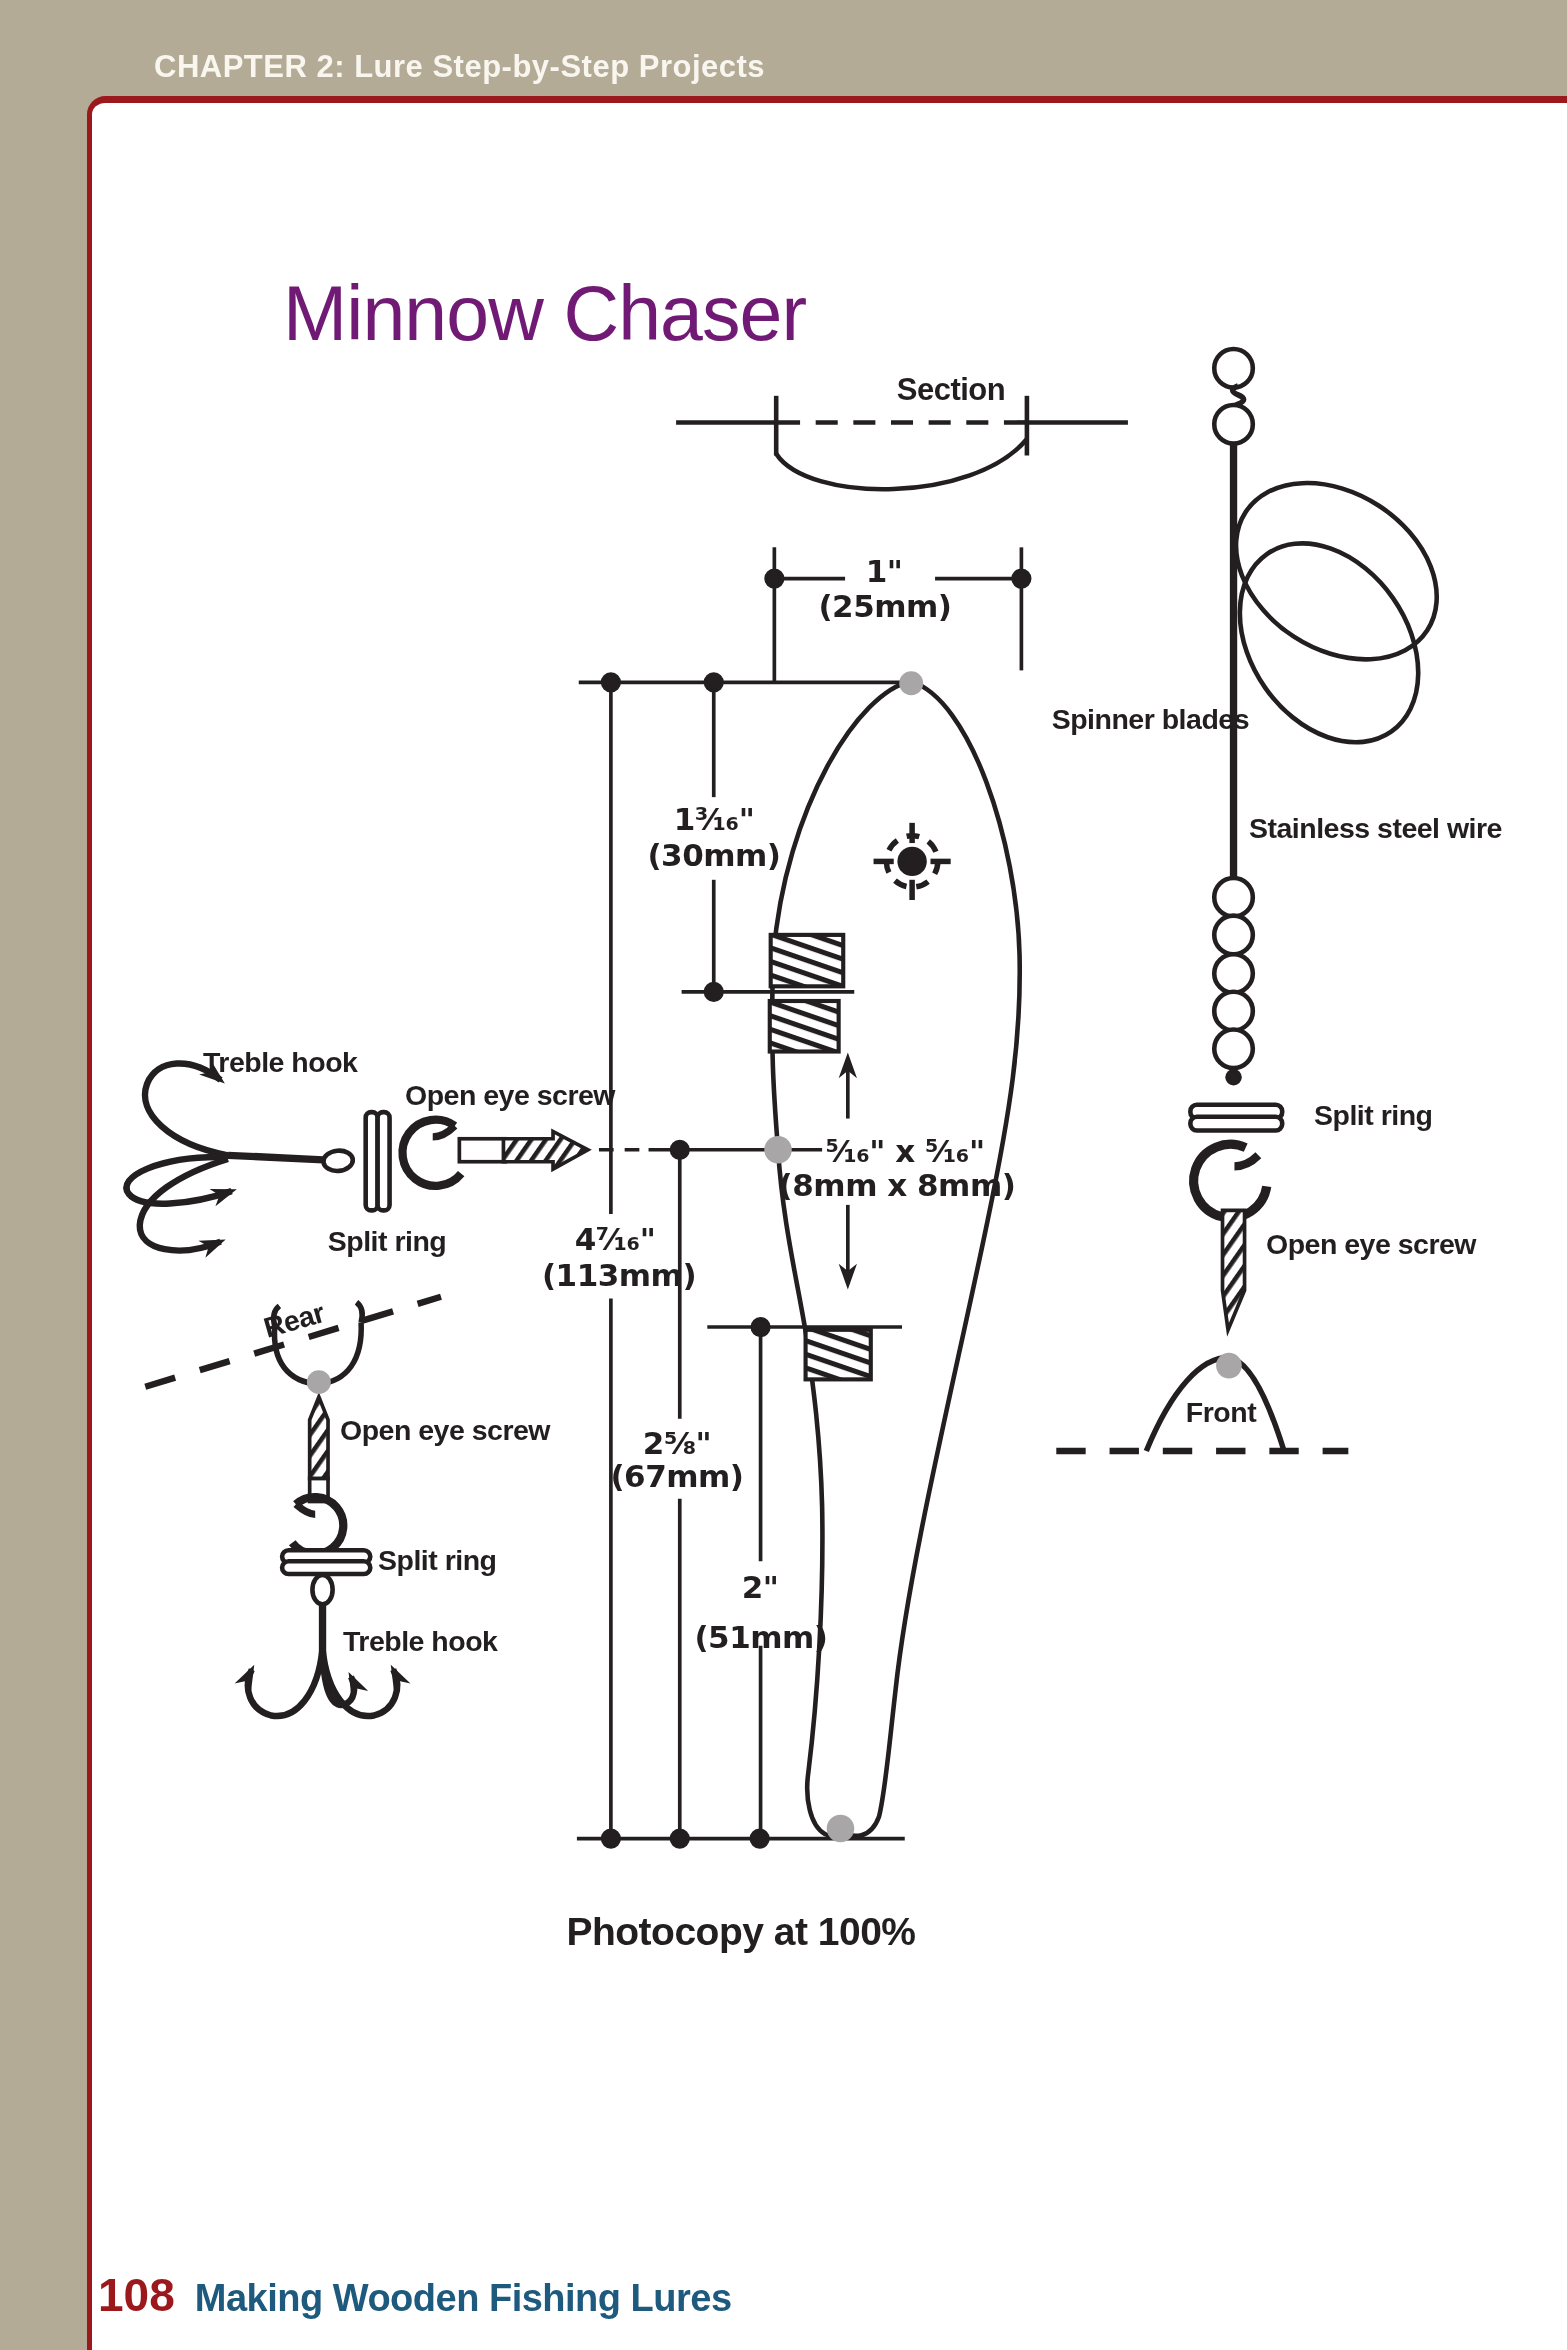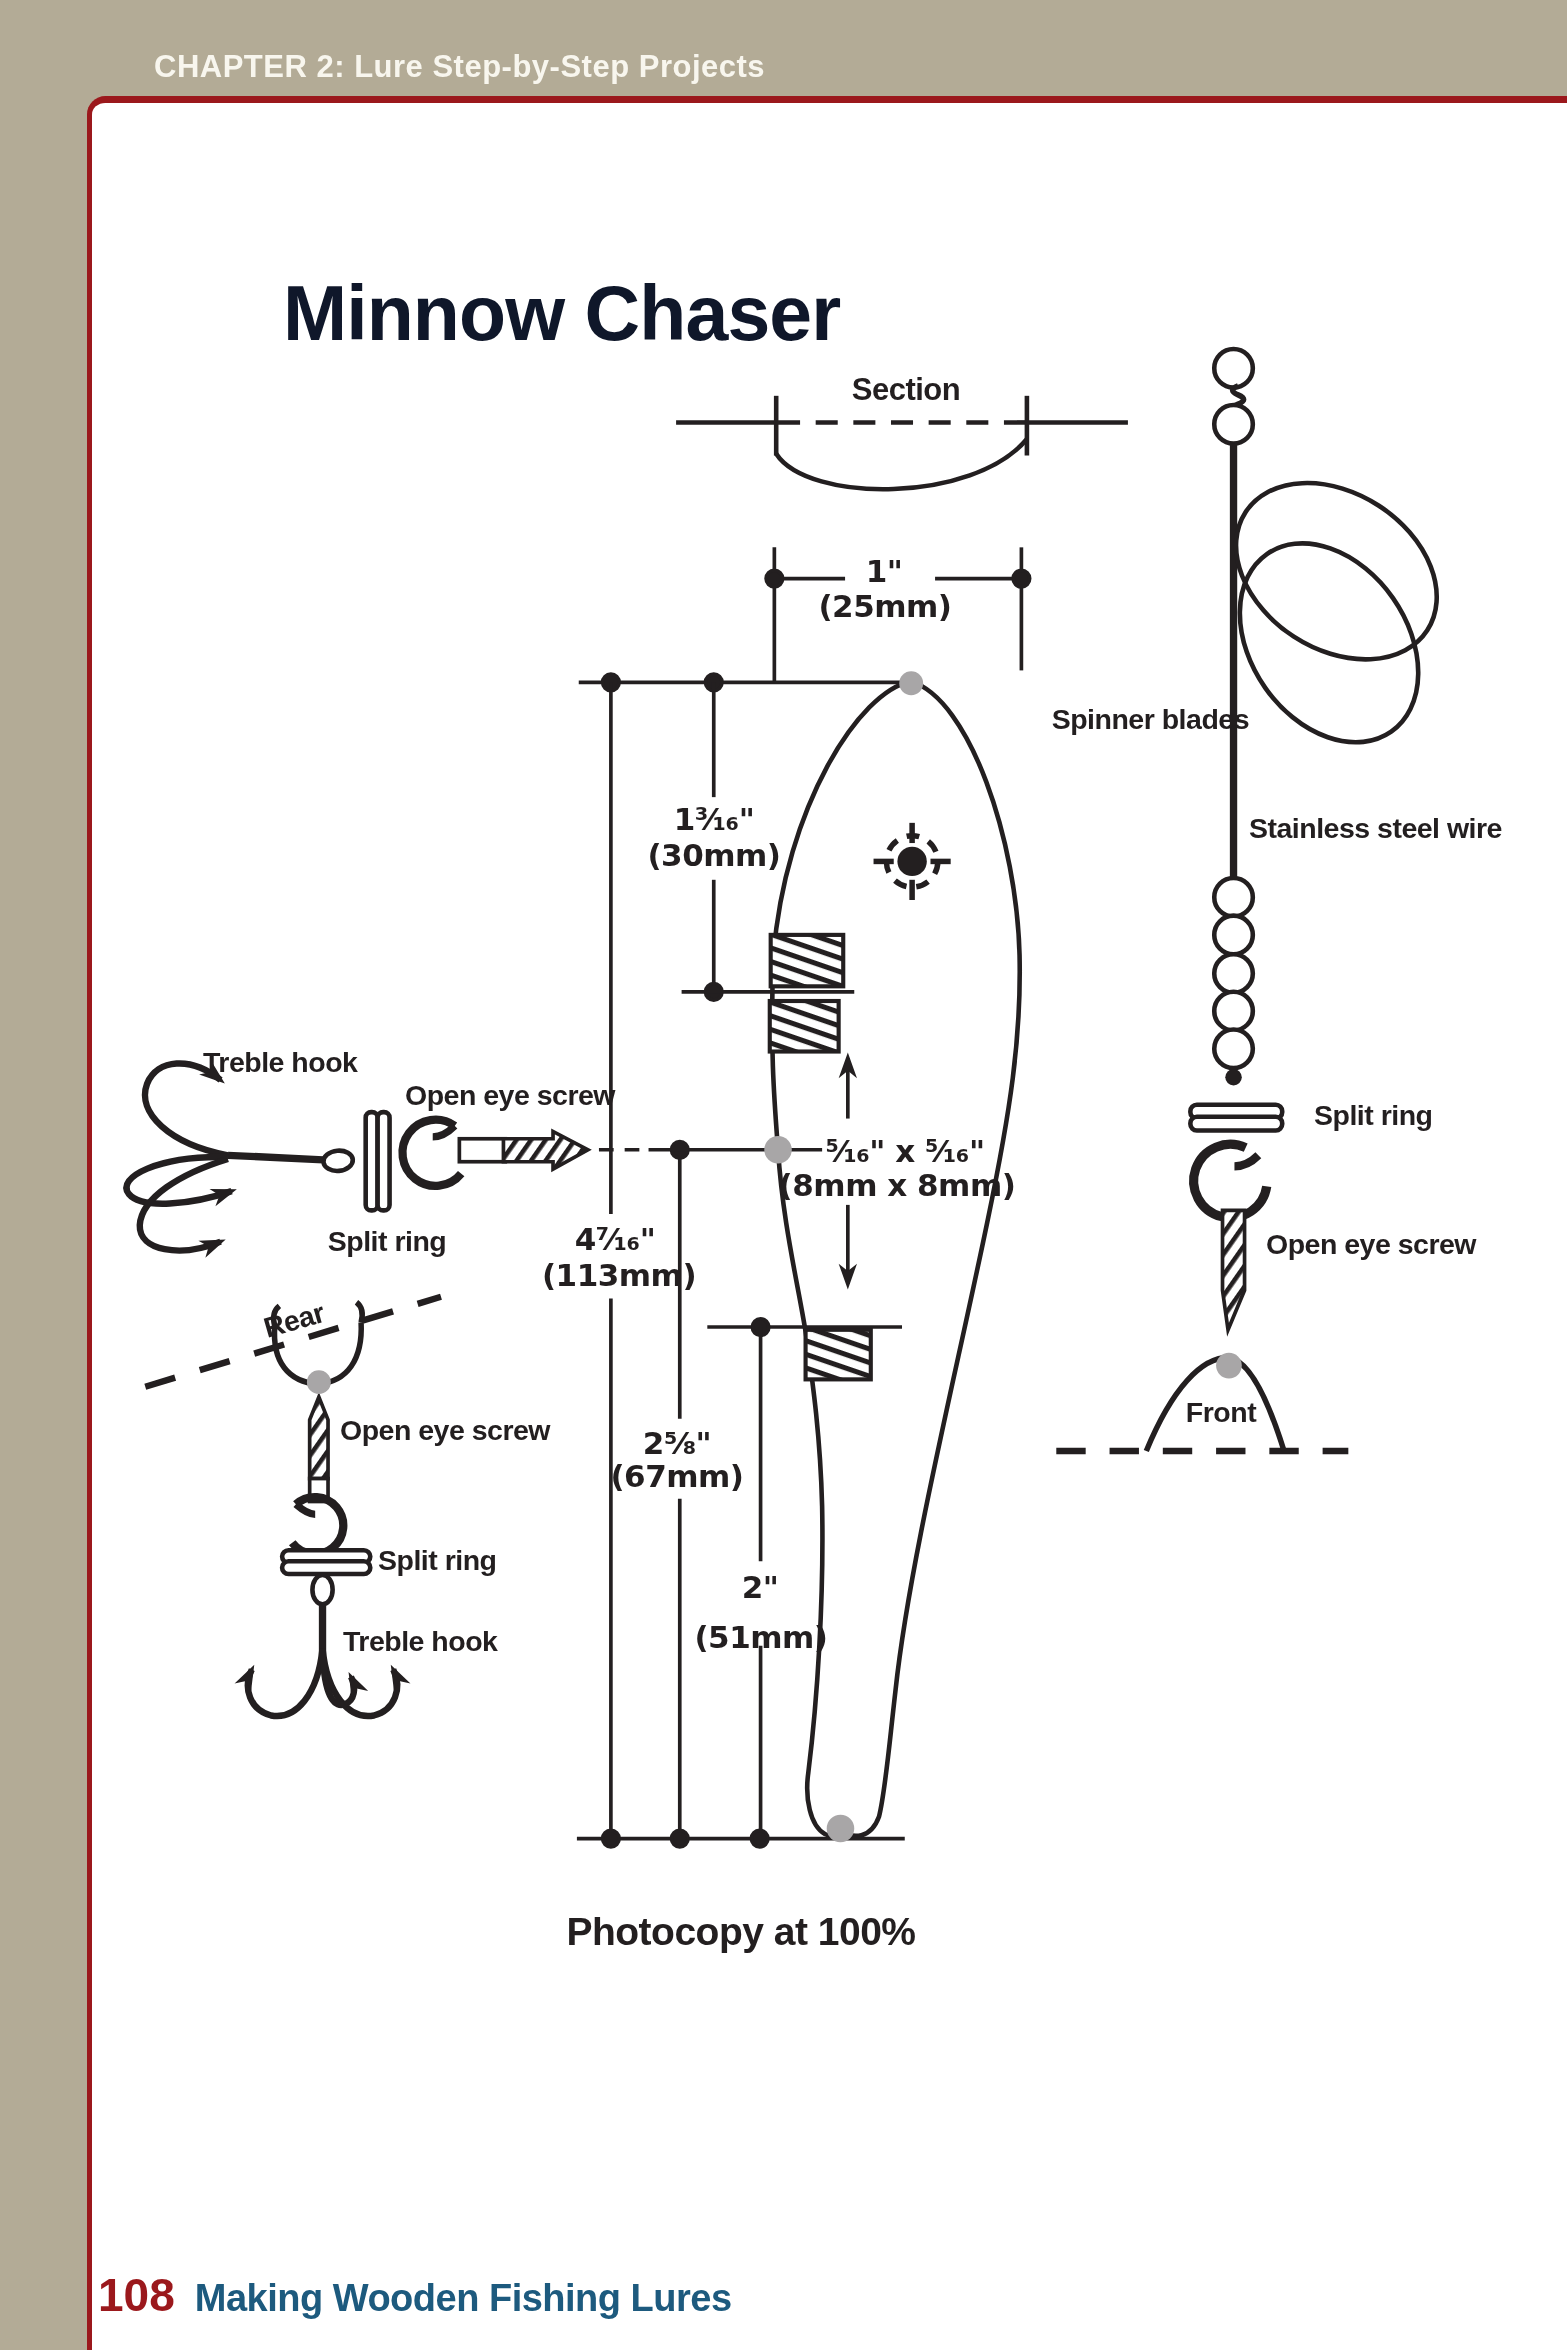--- a/index.html
+++ b/index.html
@@ -12,34 +12,34 @@
   .chapter{
     font-size:31px;font-weight:bold;color:#f8f6ee;letter-spacing:0.5px;
   }
   .page{
     position:absolute;left:87px;top:96px;right:0;bottom:0;
     background:#ffffff;
     border-left:5.5px solid #9b181c;border-top:7.3px solid #9b181c;
     border-top-left-radius:18.4px;
   }
   .title{
-    font-size:77px;font-weight:bold;color:#0f172a;letter-spacing:-0.9px;
+    font-size:77px;font-weight:normal;color:#701a75;letter-spacing:-0.9px;
     line-height:108px;
   }
   .lbl{
     font-size:28.5px;font-weight:bold;color:#231f20;letter-spacing:-0.5px;
   }
   .dim{
     font-size:31px;font-weight:bold;color:#231f20;letter-spacing:-0.5px;
     font-family:"DejaVu Sans","Liberation Sans",sans-serif;
     transform:translateX(-50%);text-align:center;
   }
   .cx{transform:translateX(-50%);text-align:center;}
   .rx{transform:translateX(-100%);text-align:right;}
-  .section-lbl{font-size:31px;}
+  .section-lbl{font-size:31px;margin-left:45px;}
   .photocopy{font-size:39px;font-weight:bold;color:#231f20;letter-spacing:-0.5px;}
   .footer{display:flex;align-items:baseline;gap:20px;}
   .pageno{font-size:46px;font-weight:bold;color:#9b181c;}
   .booktitle{font-size:38px;font-weight:bold;color:#1d5a7e;letter-spacing:-0.5px;}
   svg{position:absolute;left:0;top:0;}
   .rear-rot{transform:translateX(-50%) rotate(-16deg);}
 </style>
 </head>
 <body>
 

